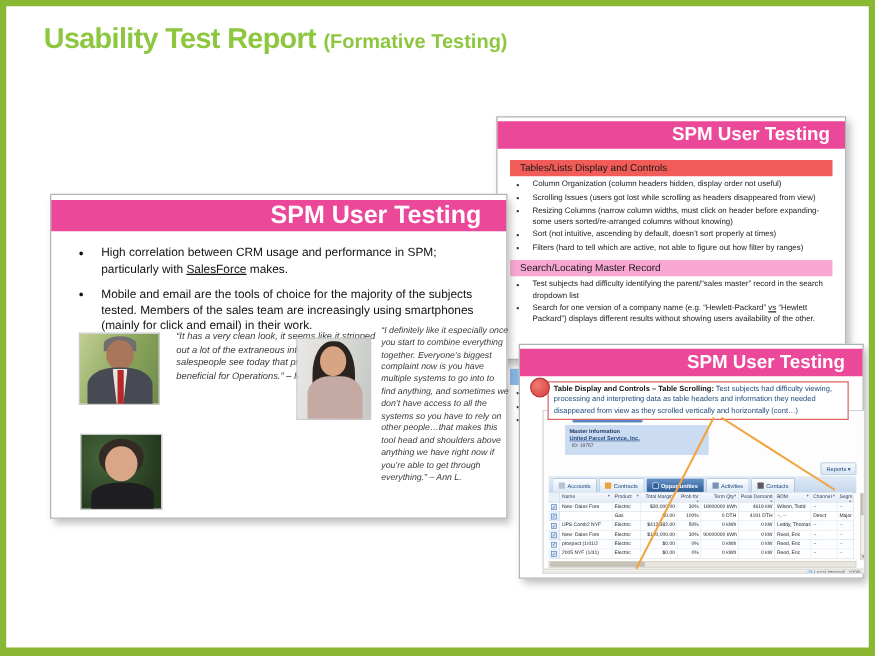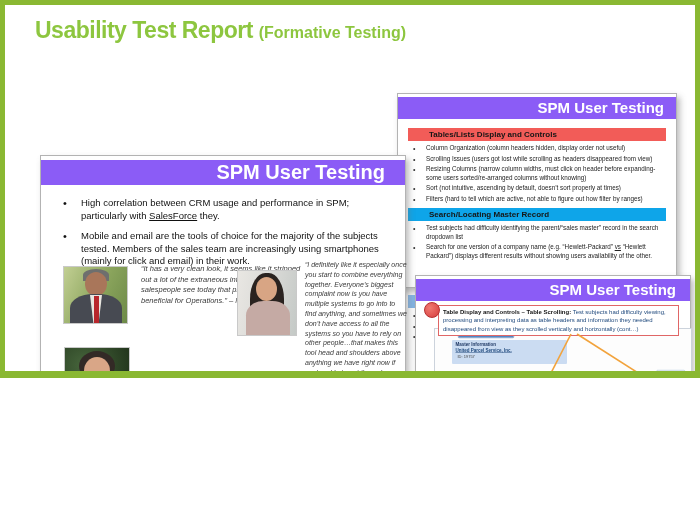--- a/index.html
+++ b/index.html
@@ -1,26 +1,26 @@
 <!DOCTYPE html>
 <html><head>
 <meta charset="utf-8">
 <style>
   * { margin:0; padding:0; box-sizing:border-box; }
   body { font-family:"Liberation Sans", sans-serif; background:#fff; }
-  .page { position:relative; width:700px; height:378px; background:#fff;
+  .page { position:relative; width:700px; height:525px; background:#fff;
           border:5px solid #8ab832; border-bottom-width:7px; overflow:hidden; }
   .page-title { position:absolute; left:30px; top:12px; color:#8dc63f; font-weight:bold;
                 font-size:23px; letter-spacing:-0.5px; white-space:nowrap; }
   .page-title .suffix { font-size:16px; letter-spacing:0; }
   .footer { position:absolute; left:10px; bottom:2px; font-size:13px; color:#8a8a8a; }
 
   .slide { position:absolute; background:#fff; border:1px solid #b3b3b3;
            box-shadow:3px 4px 6px rgba(110,110,110,0.45); }
-  .band { margin-top:3px; background:#8b5cf6; color:#fff; font-weight:bold; text-align:right; }
+  .band { margin-top:3px; background:#ec4899; color:#fff; font-weight:bold; text-align:right; }
 
   
   #slide-summary { left:35px; top:150px; width:366px; height:260px; z-index:2; }
   #slide-summary .band { margin-top:4px; height:25px; line-height:25px; font-size:20px; padding-right:20px; }
   .s1-bullets { margin:12px 20px 0 14px; color:#111; }
   .s1b { position:relative; padding-left:26px; margin-bottom:8px; font-size:9.5px; line-height:1.32; }
   .s1b::before { content:"\2022"; position:absolute; left:8px; top:-1px; font-size:11px; color:#111; }
   .sq { text-decoration-line:underline; text-decoration-style:wavy; text-decoration-color:#e03030;
         text-decoration-thickness:1px; text-underline-offset:1px;text-decoration:underline; }
   .quote { position:absolute; font-size:7.5px; font-style:italic; color:#3a3a3a; line-height:1.4; }
@@ -39,23 +39,23 @@
   .ph-ann .torso { left:8px; top:30px; width:44px; height:36px; border-radius:40% 40% 0 0; background:#c5aaa4; }
   .ph-susan { background:radial-gradient(circle at 30% 30%, #47663c 0%, #24381e 75%); }
   .ph-susan .hair { left:14px; top:3px; width:36px; height:30px; border-radius:50%; background:#332a26; }
   .ph-susan .head { left:19px; top:9px; width:26px; height:28px; border-radius:50%; background:#d9a687; }
   .ph-susan .torso { left:8px; top:38px; width:50px; height:23px; border-radius:45% 45% 0 0; background:#1e1e20; }
 
   
   #slide-findings { left:392px; top:88px; width:280px; height:195px; z-index:1; }
   #slide-findings .band { height:22px; line-height:22px; font-size:15px; padding-right:12px; }
   .f-content { padding:4px 10px 0 10px; }
-  .sec-bar { font-size:8px; font-weight:bold; color:#161616; padding:2px 21px; margin-top:5px; }
+  .sec-bar { font-size:8px; font-weight:normal; color:#161616; padding:2px 8px; margin-top:5px; }
   .sec-red { background:#f25c58; }
-  .sec-yellow { background:#0ea5e9; }
+  .sec-yellow { background:#f9a8d4; }
   .sec-blue { background:#85b6e6;margin-top:35px; }
   .f-bullets { list-style:none; margin:3px 0 0 0; color:#222; }
   .f-bullets li { position:relative; padding-left:18px; font-size:6.3px; line-height:1.35; margin-bottom:2px; }
   .f-bullets li::before { content:"\2022"; position:absolute; left:5px; top:0; font-size:7px; color:#333; }
 
   
   #slide-scrolling { left:410px; top:270px; width:276px; height:188px; z-index:3; }
   #slide-scrolling .band { height:22px; line-height:22px; font-size:15px; padding-right:14px; }
   .marker-circle { position:absolute; left:8px; top:26px; width:16px; height:16px; border-radius:50%;
                    background:radial-gradient(circle at 35% 35%, #f07a72, #d63c3c); border:1px solid #b52f2f; z-index:6; }
@@ -149,21 +149,21 @@
         <li>Navigation Patterns</li>
         <li>Back button issues (users did not expect to return to the home screen)</li>
         <li>Homepage real estate and logo (some users suggested a dashboard approach with</li>
       </ul>
     </div>
   </div>
 
   <div class="slide" id="slide-summary">
     <div class="band">SPM User Testing</div>
     <div class="s1-bullets">
-      <div class="s1b"><span>High correlation between CRM usage and performance in SPM; particularly with </span><span class="sq">SalesForce</span><span> they.</span></div>
+      <div class="s1b"><span>High correlation between CRM usage and performance in SPM; particularly with </span><span class="sq">SalesForce</span><span> makes.</span></div>
       <div class="s1b">Mobile and email are the tools of choice for the majority of the subjects tested. Members of the sales team are increasingly using smartphones (mainly for click and email) in their work.</div>
     </div>
 
     <div class="photo ph-mark" style="left:22px; top:110px; width:65px; height:58px;">
       <div class="hair"></div>
         <div class="head"></div>
         <div class="torso"></div>
         <div class="shirt"></div>
         <div class="tie"></div>
     </div>

